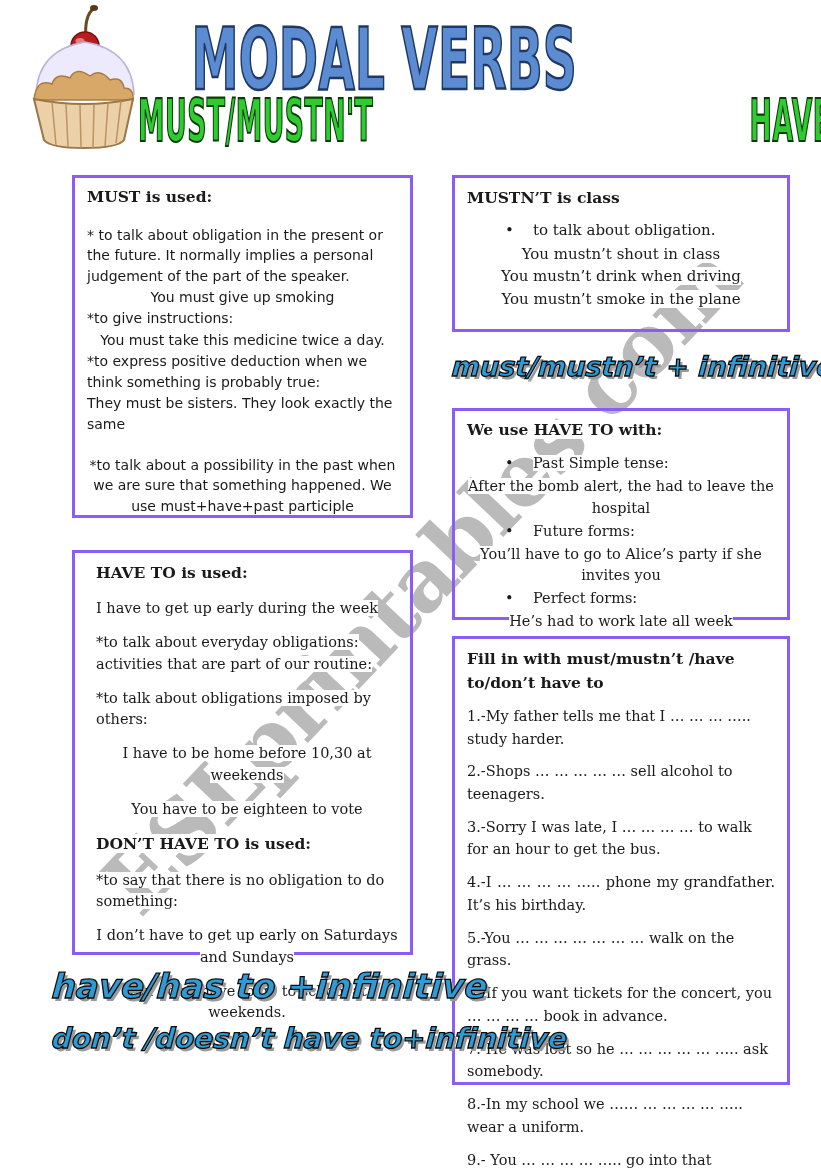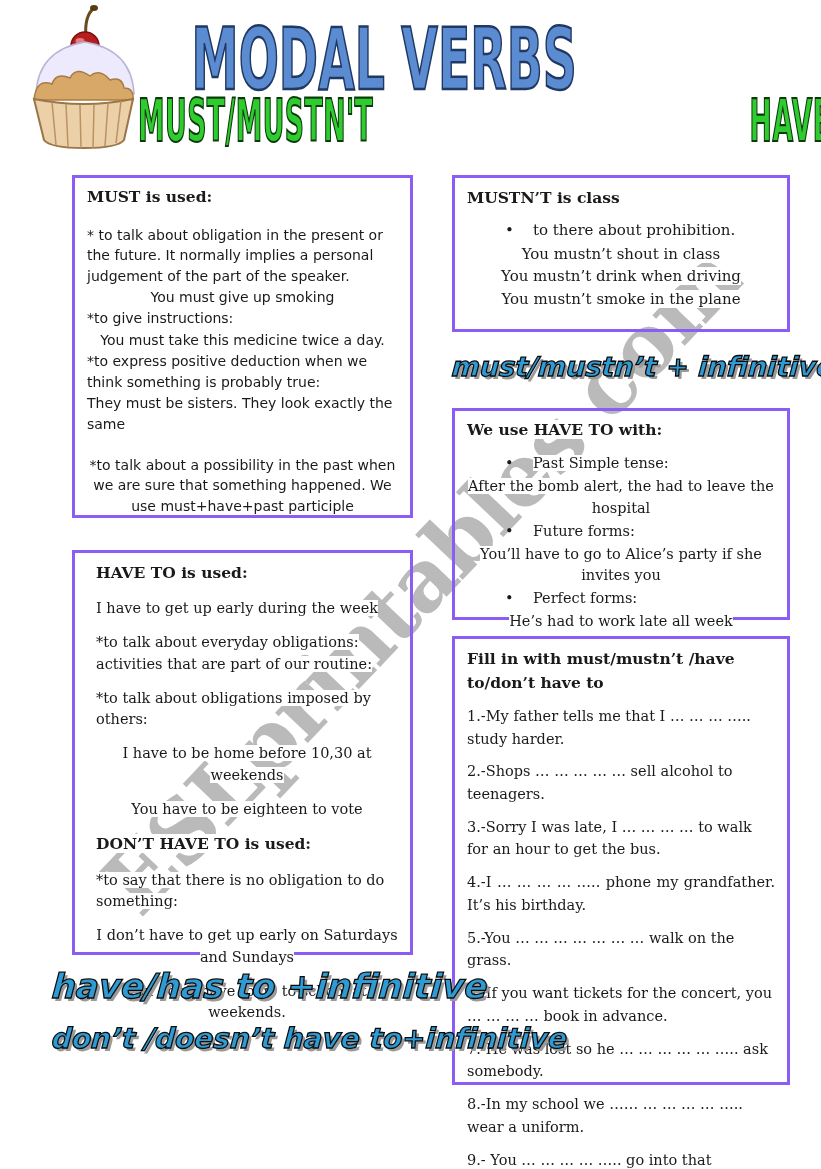--- a/index.html
+++ b/index.html
@@ -149,21 +149,21 @@
     <p><span class="s">*to give instructions:</span></p>
     <p class="center"><span class="s">You must take this medicine twice a day.</span></p>
     <p><span class="s">*to express positive deduction when we think something is probably true:</span></p>
     <p><span class="s">They must be sisters.  They look exactly the same</span></p>
     <div class="sp"></div>
     <p class="center"><span class="s">*to talk about a possibility in the past when we are sure that something happened.  We use must+have+past participle</span></p>
   </div>
 
   <div id="box-mustnt" class="box layer">
     <h3><span class="s">MUSTN’T is class</span></h3>
-    <p class="bullet"><span class="s">to there about prohibition.</span></p>
+    <p class="bullet"><span class="s">to talk about obligation.</span></p>
     <p class="center"><span class="s">You mustn’t shout in class</span></p>
     <p class="center"><span class="s">You mustn’t drink when driving</span></p>
     <p class="center"><span class="s">You mustn’t smoke in the plane</span></p>
   </div>
 
   <div id="wa-must" class="wordart layer">must/mustn’t + infinitive</div>
 
   <div id="box-havetowith" class="box layer">
     <h3><span class="s">We use HAVE TO with:</span></h3>
     <p class="bullet"><span class="s">Past Simple tense:</span></p>

